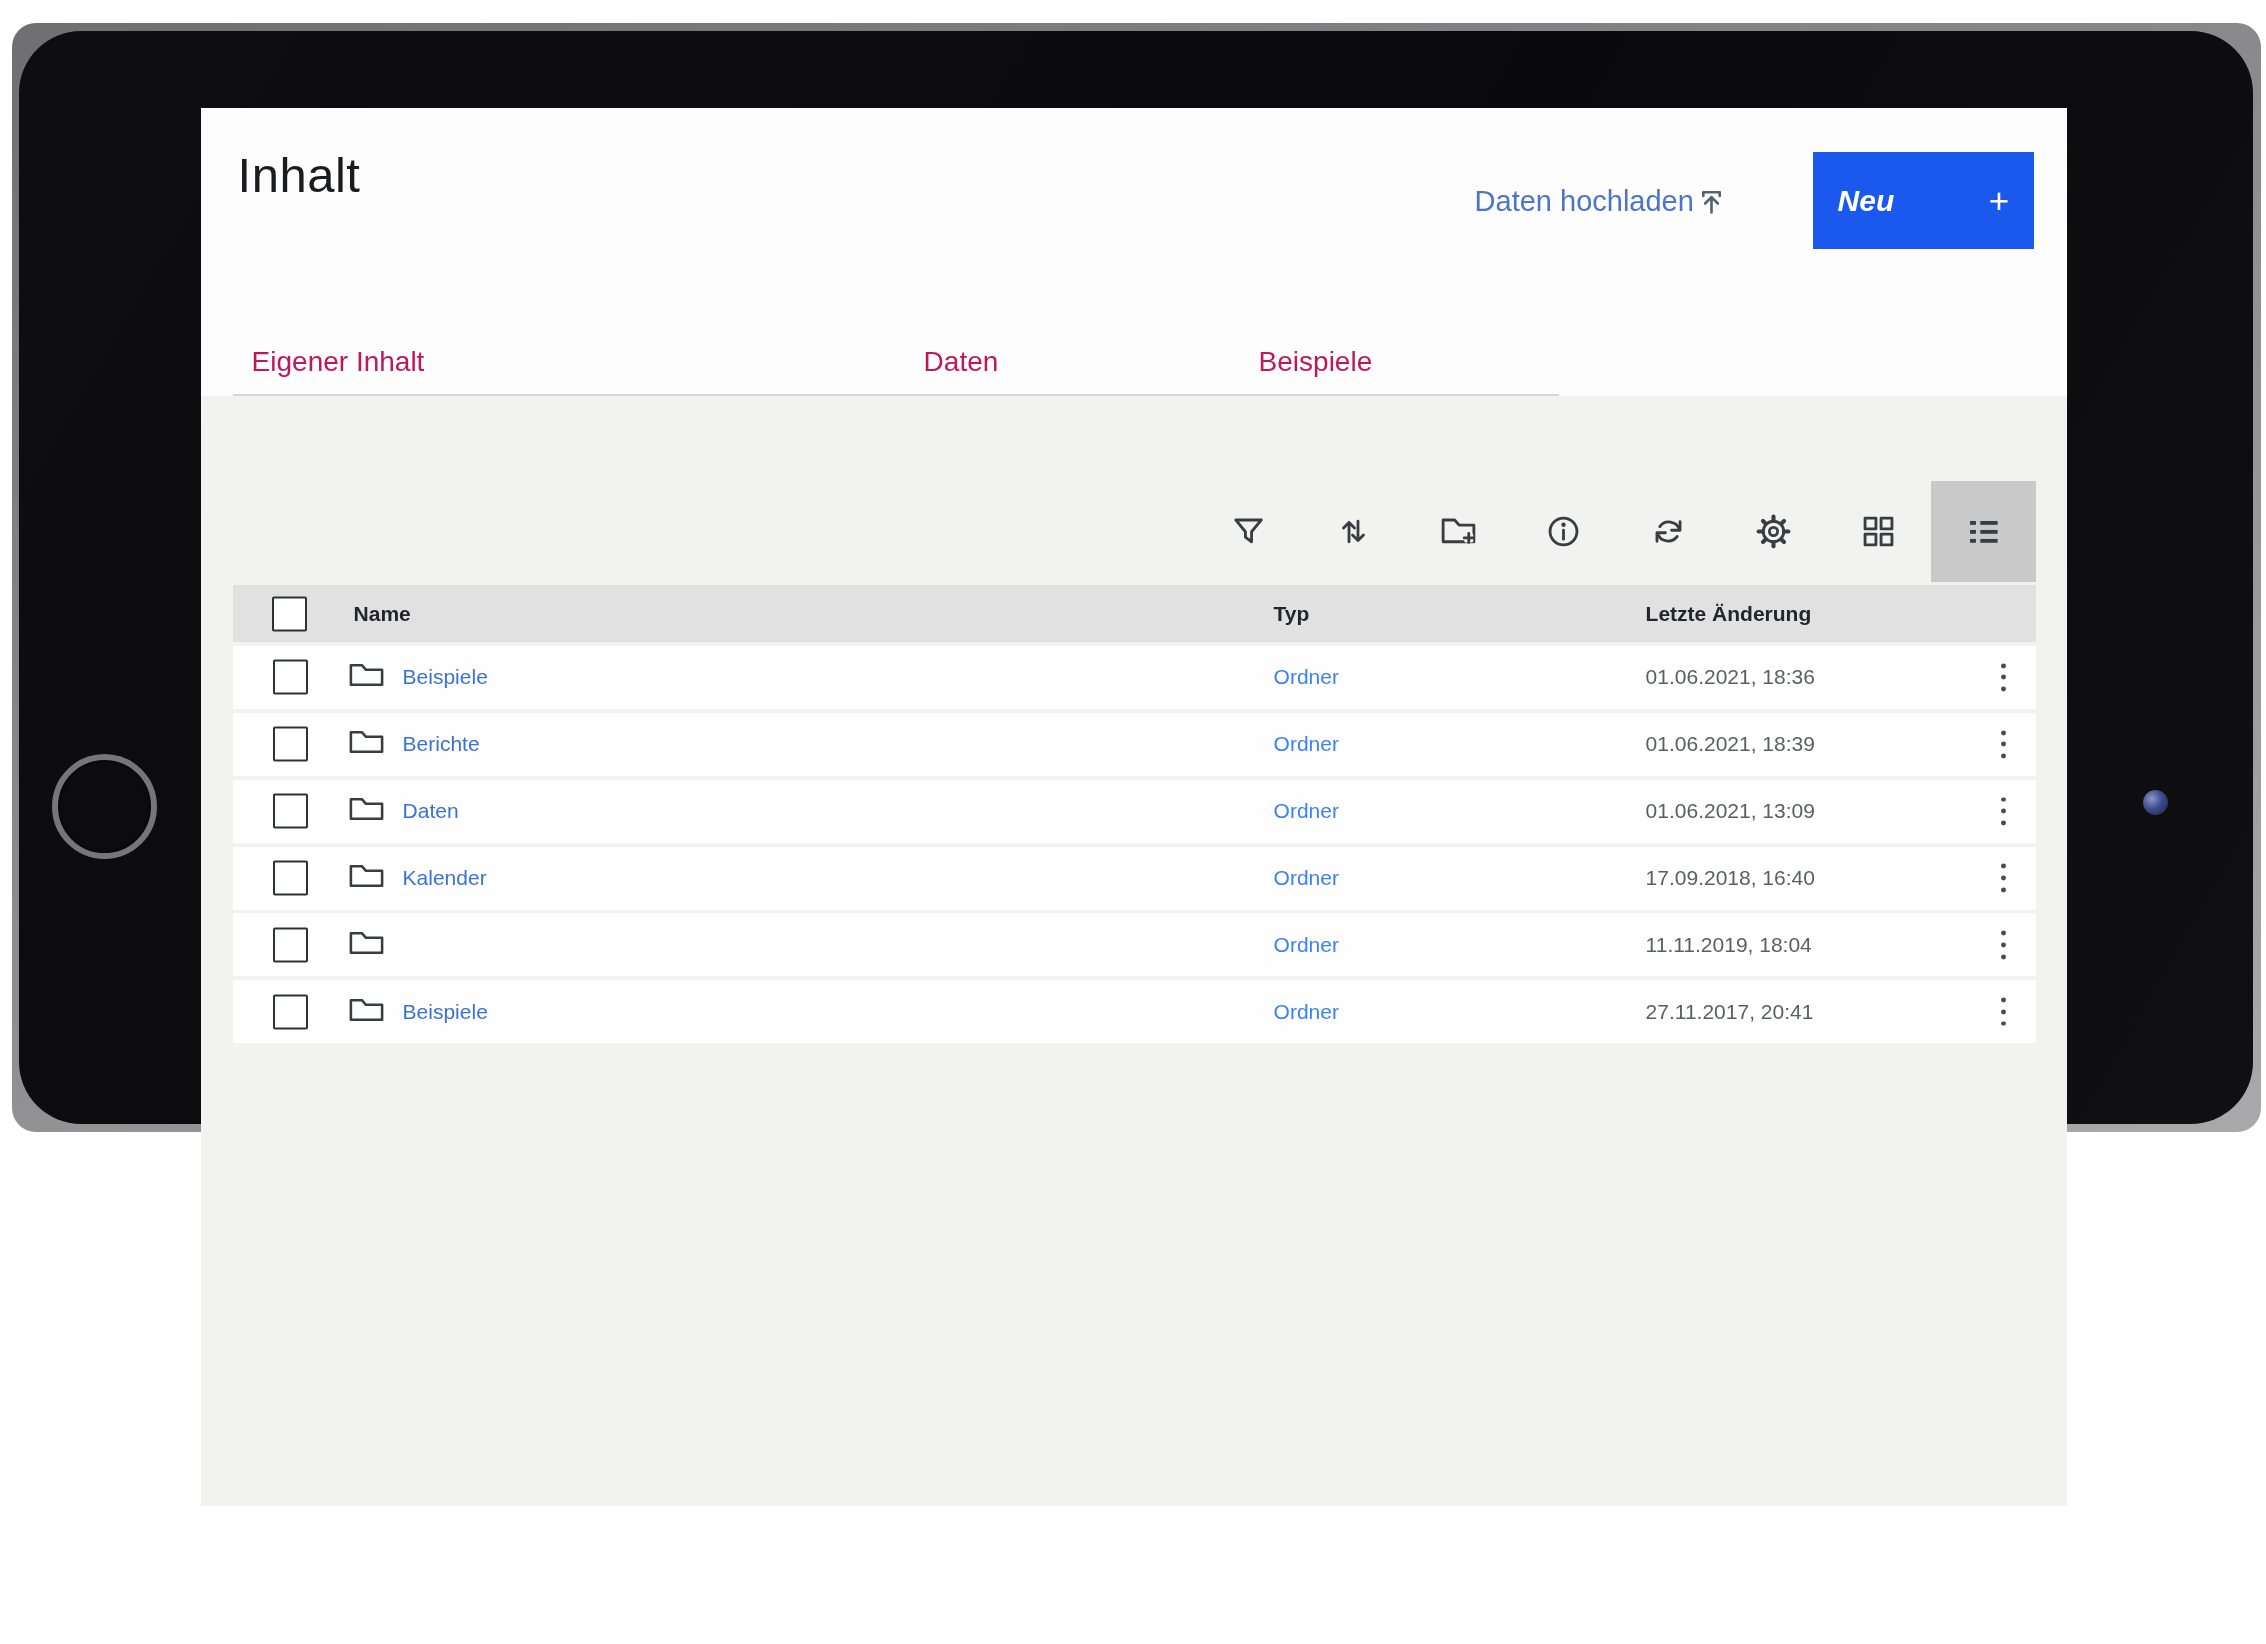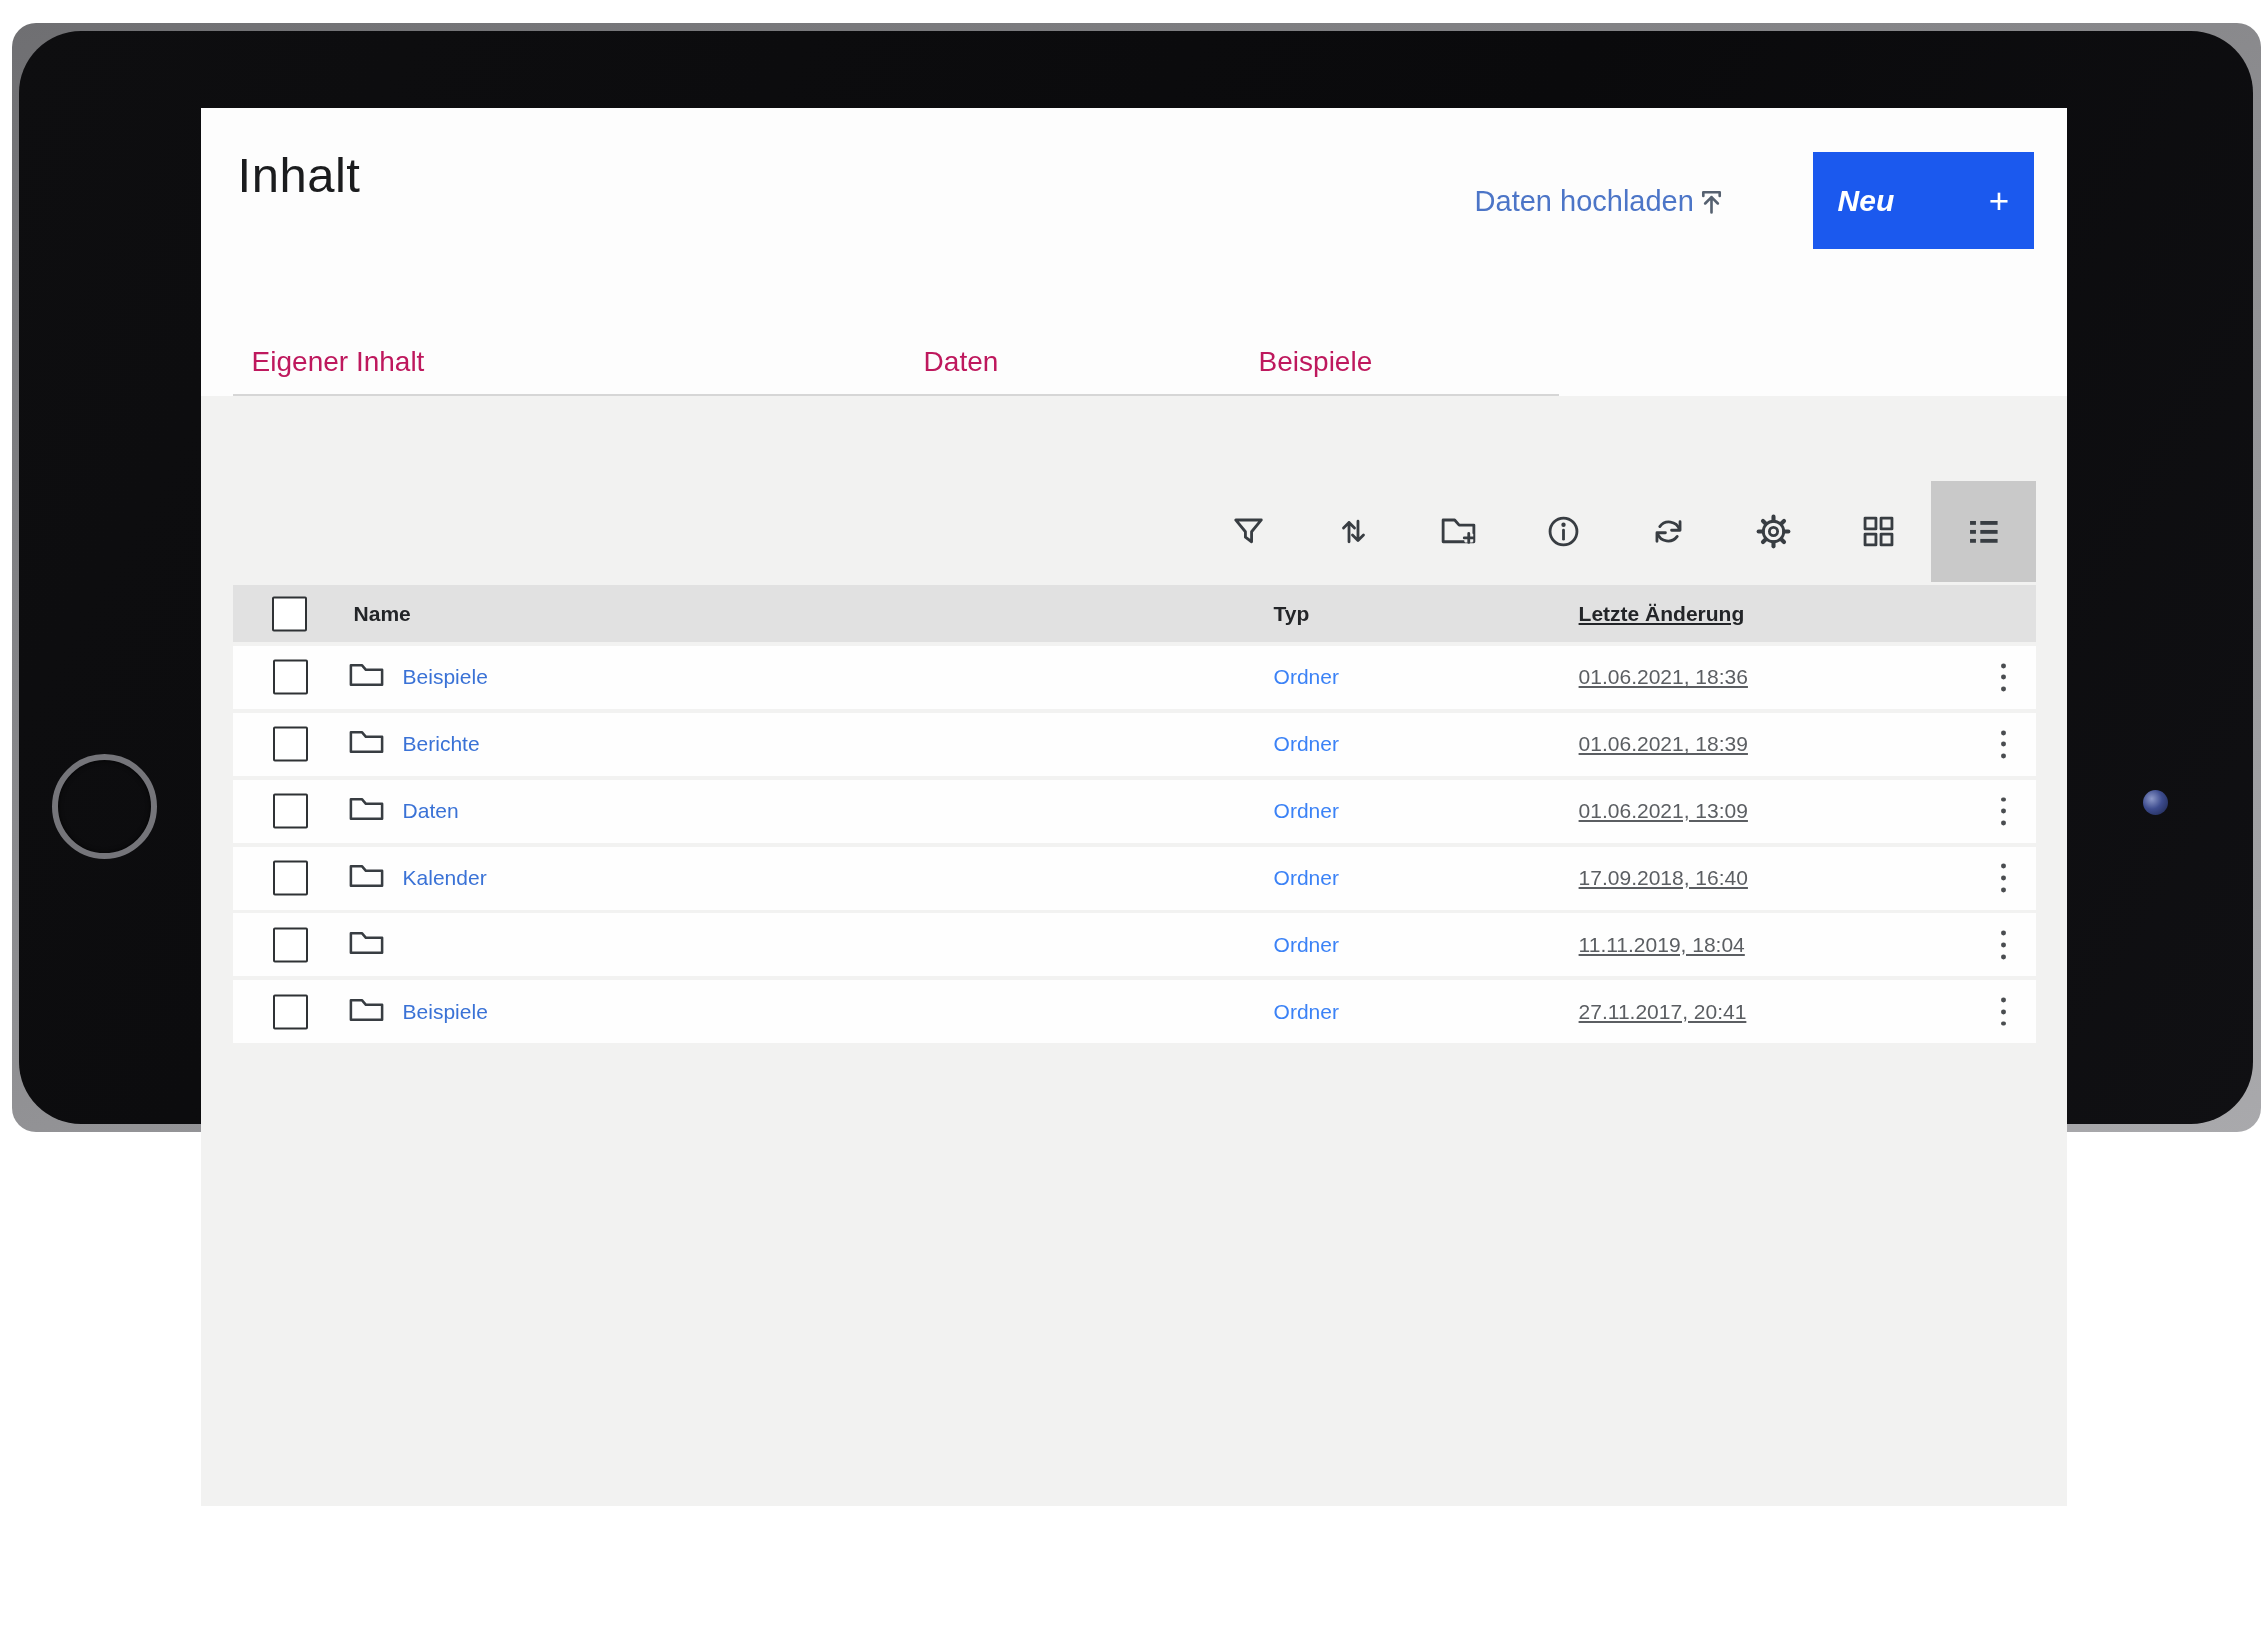--- a/index.html
+++ b/index.html
@@ -59,21 +59,21 @@
   .table{position:absolute;left:32px;top:189px;width:1803px;}
   .thead{position:relative;height:57px;background:#e1e1e1;margin-bottom:3.9px;}
   .trow{position:relative;height:63px;background:#fefefe;margin-bottom:3.9px;}
   .cell{position:absolute;top:50%;transform:translateY(-50%);font-size:21px;white-space:nowrap;}
   .checkbox{position:absolute;top:50%;transform:translateY(-50%);left:40px;width:31px;height:31px;
             border:2.9px solid #2f3235;border-radius:1.9px;background:#fff;cursor:pointer;}
   .thead .checkbox{left:39px;}
   .col-head{font-weight:700;color:#232528;}
   .c-name-head{left:121px;}
   .c-typ{left:1041px;}
-  .c-mod{left:1346px;text-decoration:underline;}
+  .c-mod{left:1413px;}
   .folder-ic{position:absolute;left:115px;top:50%;transform:translateY(-50%);}
   .c-name{left:170px;color:#3a72d6;cursor:pointer;}
   .c-type{color:#3b82f6;}
   .c-date{color:#5b5e62;}
   .kebab{position:absolute;left:1754px;top:50%;transform:translateY(-50%);width:33px;height:43px;
          display:flex;flex-direction:column;align-items:center;justify-content:center;gap:6.8px;cursor:pointer;}
   .kebab i{width:4.9px;height:4.9px;border-radius:50%;background:#4a4d50;}
 </style>
 </head>
 <body>

